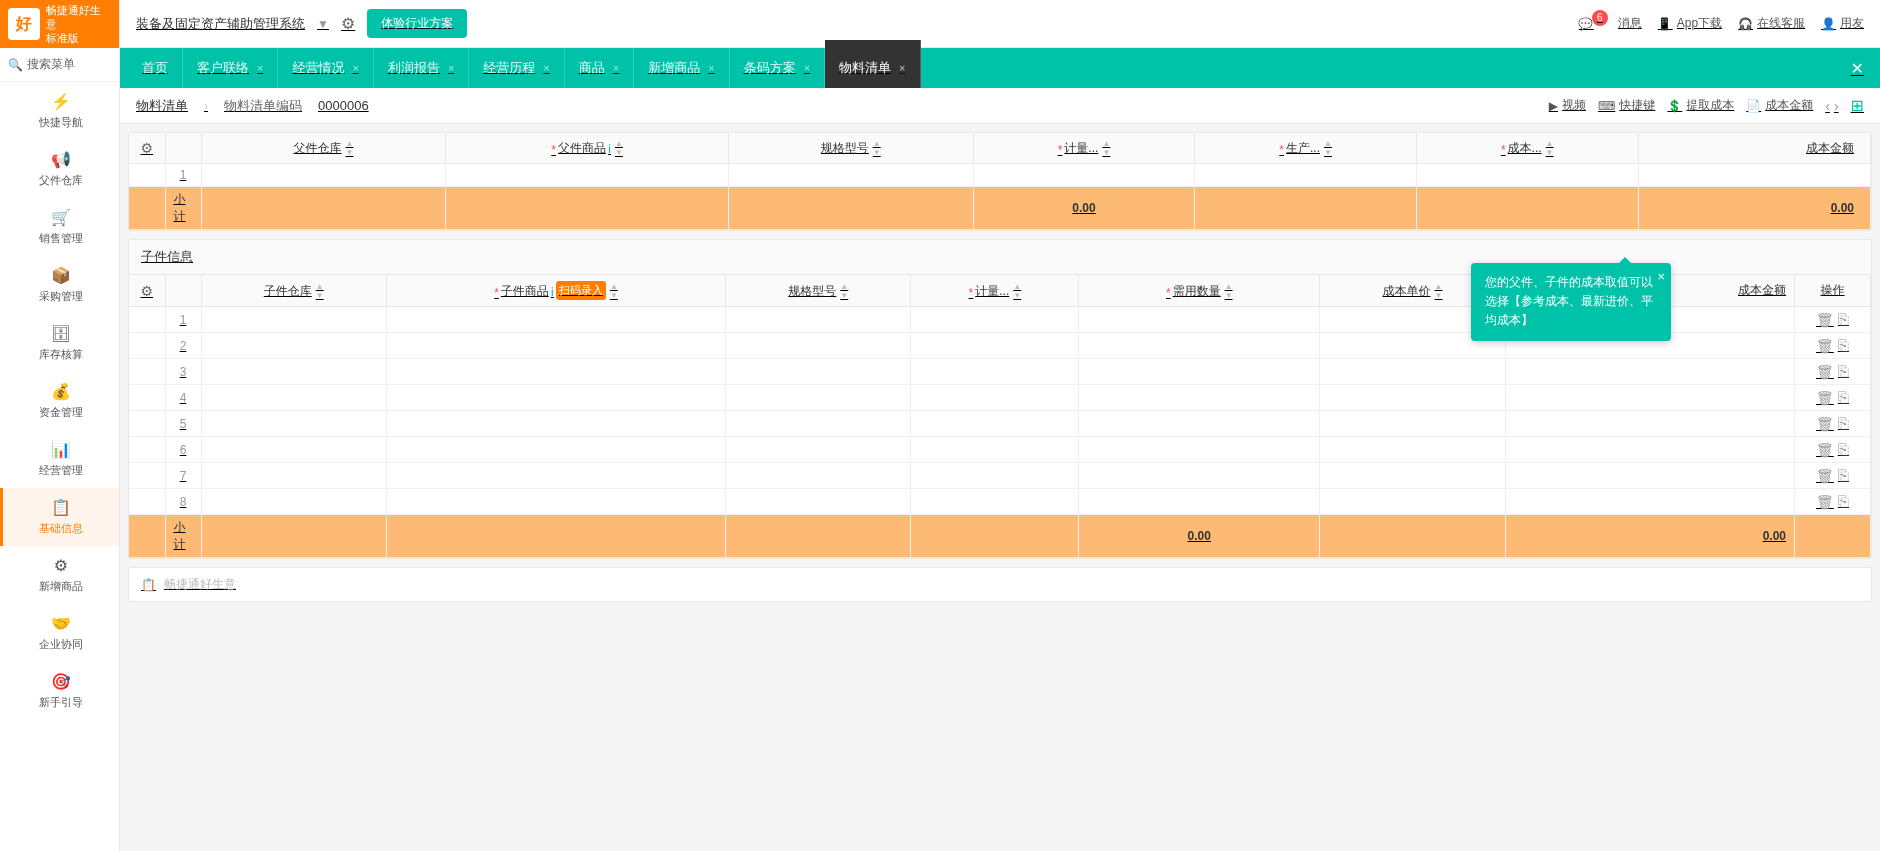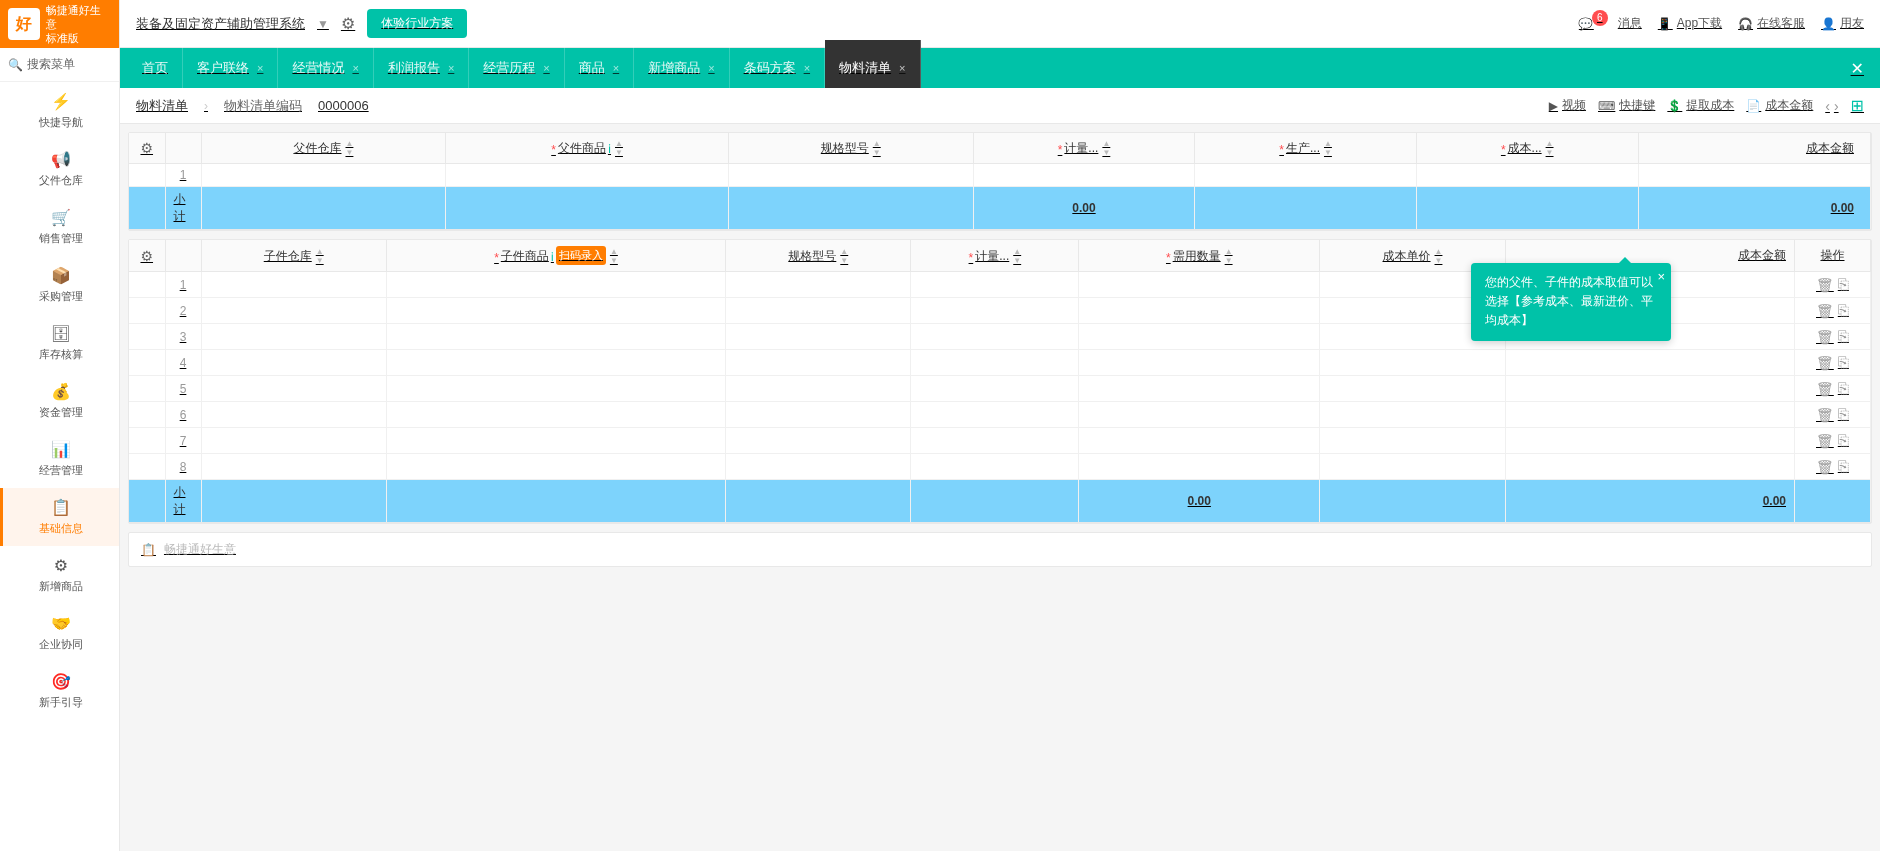--- a/index.html
+++ b/index.html
@@ -222,21 +222,21 @@
     .data-table th .required { color: #ff4d4f; }
     .data-table td {
       border-bottom: 1px solid #f0f0f0;
       border-right: 1px solid #f0f0f0;
       padding: 4px 8px;
       text-align: center;
       color: #333;
     }
     .data-table td.row-num { color: #999; width: 36px; }
     .subtotal-row {
-      background: #7dd3fc;
+      background: #fdba74;
       margin-left: 16px;
     }
     .subtotal-row td {
       font-weight: 500;
       border-bottom: 1px solid #e8e8e8;
     }
     .col-settings { width: 36px; text-align: center; }
     .settings-icon { font-size: 14px; color: #666; cursor: pointer; }
     .sort-arrows { display: inline-flex; flex-direction: column; font-size: 8px; color: #bbb; margin-left: 2px; }
     .col-header { display: flex; align-items: flex-end; justify-content: center; gap: 2px; }
@@ -524,20 +524,21 @@
         </table>
 
         <div class="tooltip-popup">
           <span class="tooltip-close">×</span>
           <span>您的父件、子件的成本取值可以选择【参考成本、最新进价、平均成本】</span>
         </div>
       </div>
     </div>
 
     <div class="section" style="margin-top:8px;">
+      <div class="section-title">子件信息</div>
       <table class="data-table">
         <thead>
           <tr>
             <th class="col-settings"><span class="settings-icon">⚙</span></th>
             <th style="width:36px"></th>
             <th>
               <div class="col-header">子件仓库<span class="sort-arrows">
                     <span>▲</span>
                     <span>▼</span>
                   </span></div>

